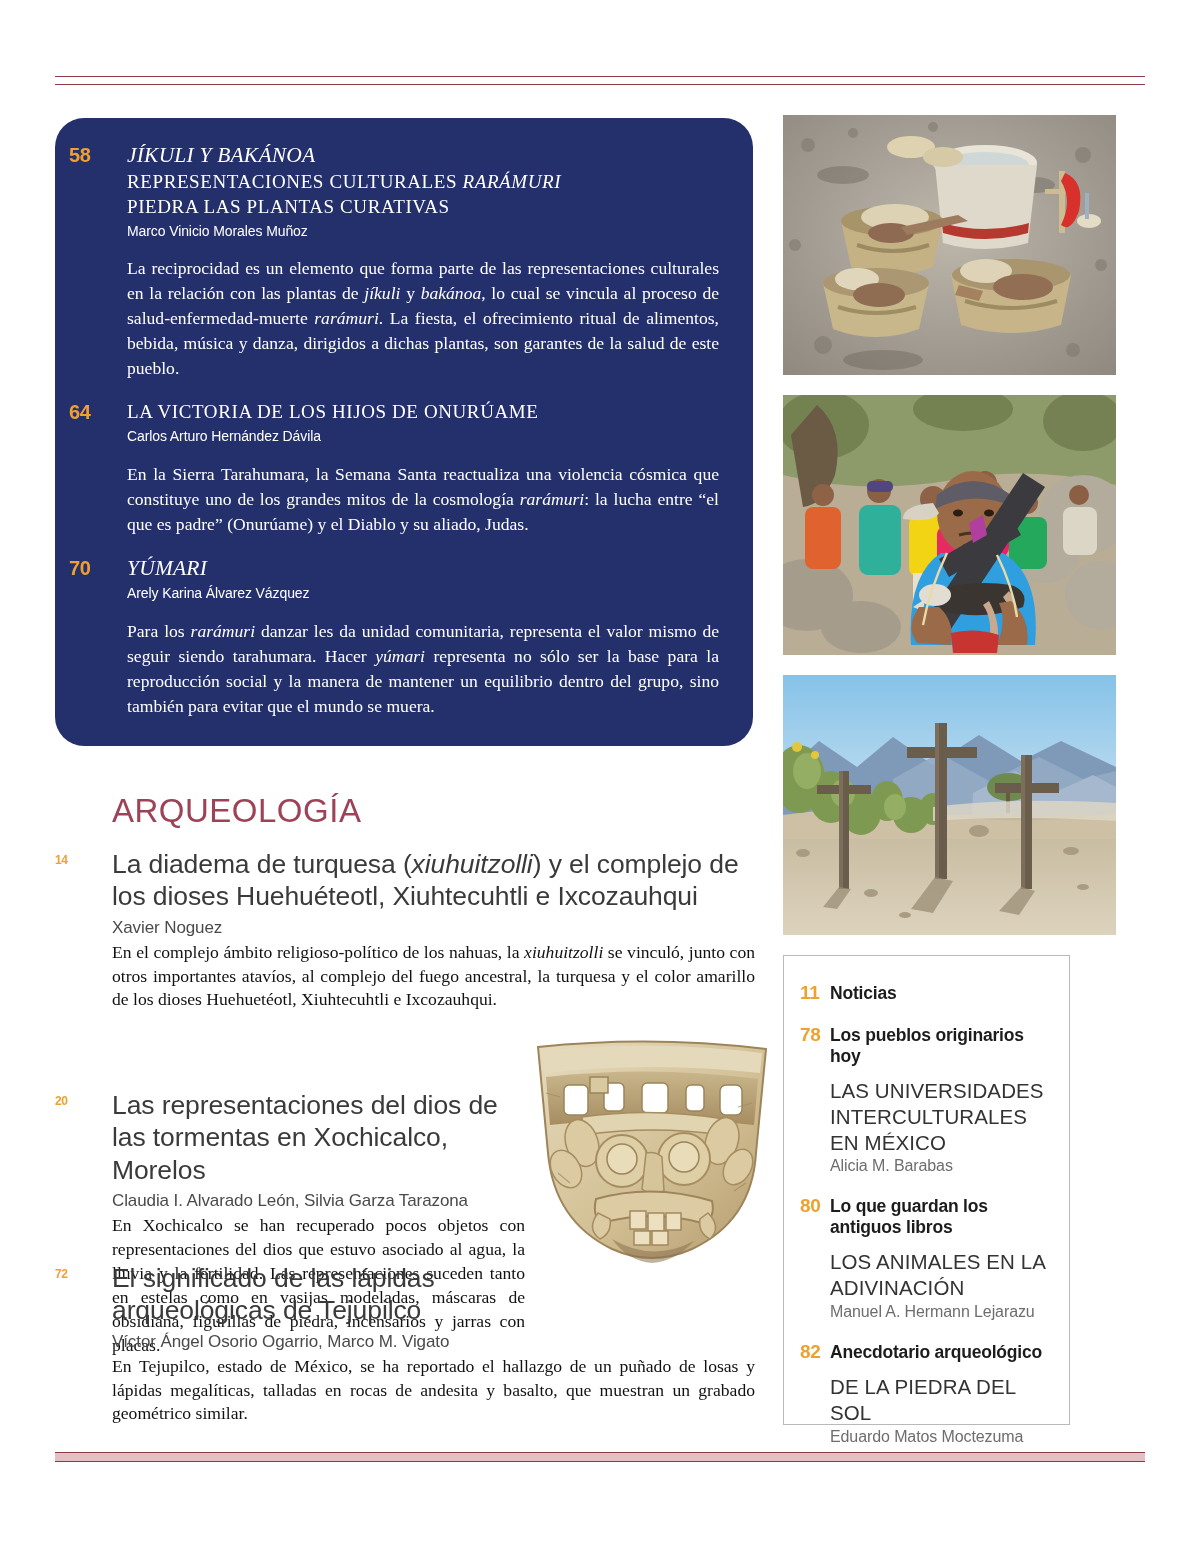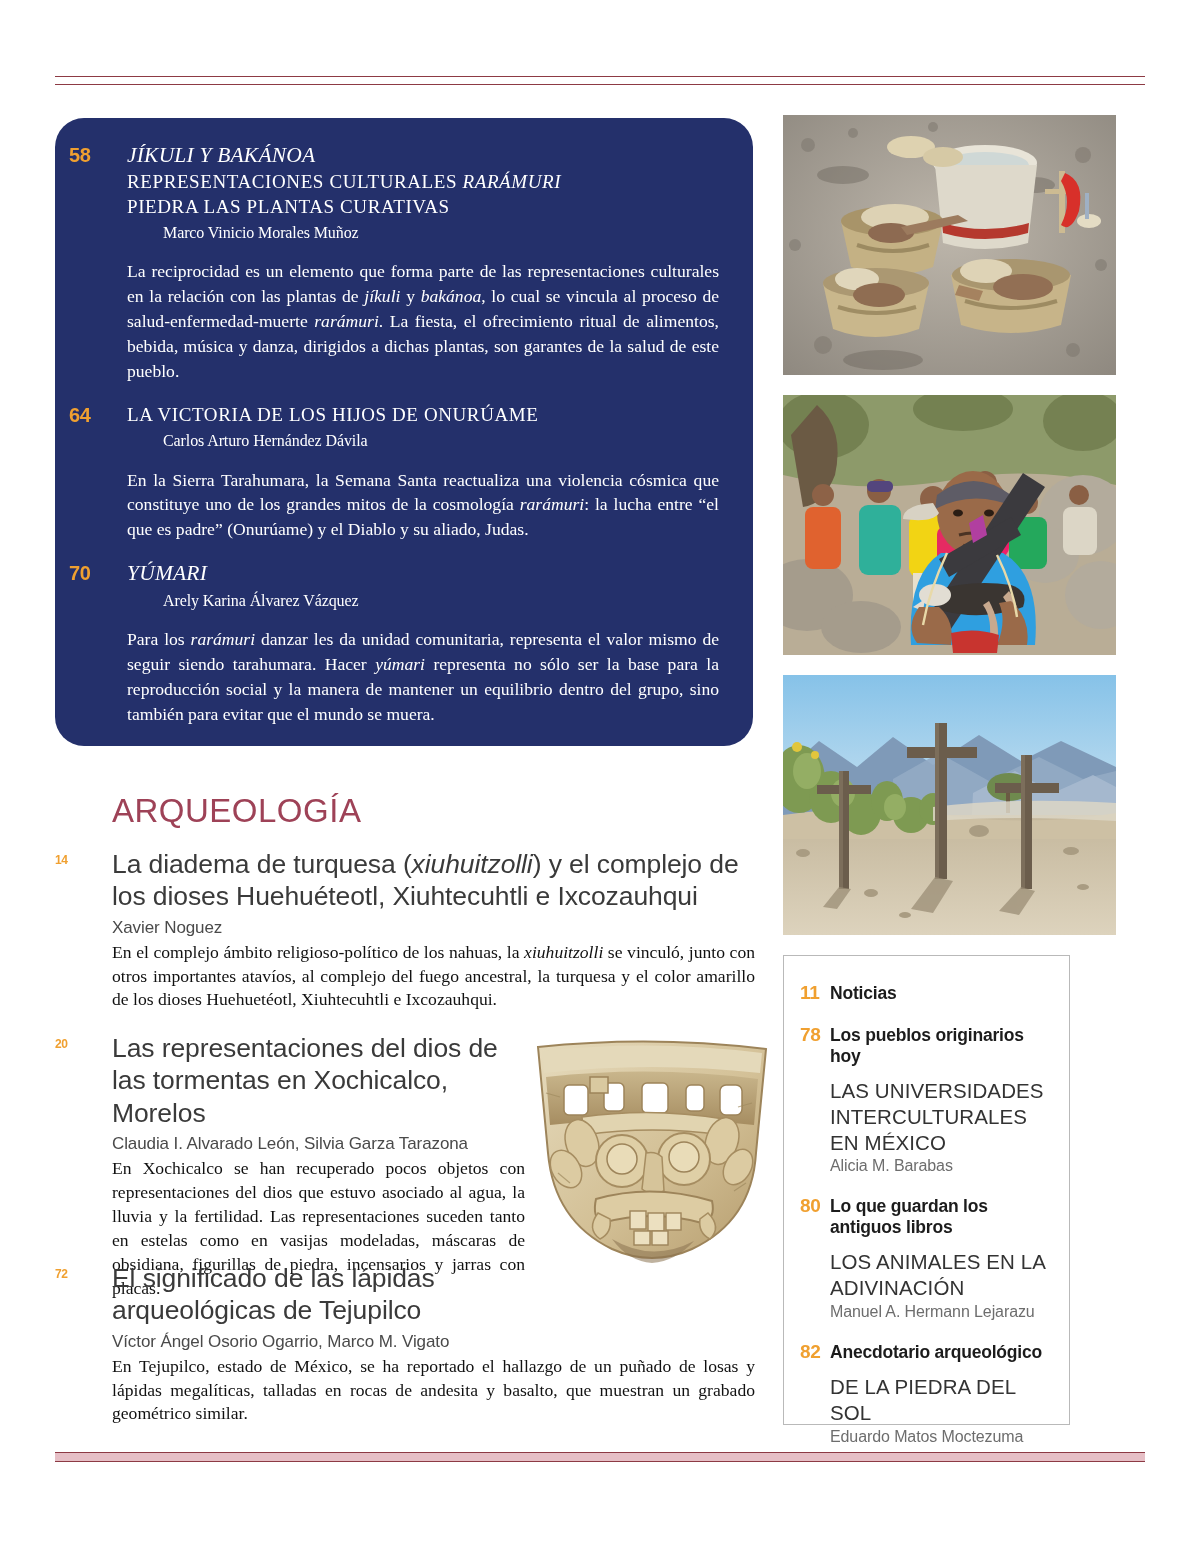--- a/index.html
+++ b/index.html
@@ -77,26 +77,25 @@
     font-family: "Liberation Serif", serif;
     font-size: 19.5px;
     line-height: 1.3;
     letter-spacing: 0.5px;
     font-variant: small-caps;
     text-transform: lowercase;
   }
   .t-smallcaps .lead { font-variant: normal; text-transform: none; }
   .t-smallcaps em { font-style: italic; font-variant: small-caps; }
   .author-blue {
-    font-family: Liberation Serif, serif;
-    font-size: 16px;
+    font-family: Liberation Sans, sans-serif;
+    font-size: 14px;
     line-height: 1.4;
     margin-top: 3px;
     letter-spacing: -0.1px;
-    margin-left: 36px;
   }
   .desc-blue {
     font-family: "Liberation Serif", serif;
     font-size: 17.6px;
     line-height: 1.42;
     margin-top: 15px;
     text-align: justify;
   }
   .desc-blue em { font-style: italic; }
 
@@ -123,21 +122,21 @@
     letter-spacing: 0.5px;
     font-weight: 300;
   }
 
   .arq {
     position: absolute;
     left: 55px;
     width: 700px;
   }
   #arq-1 { top: 848px; }
-  #arq-2 { top: 1032px; width: 470px; }
+  #arq-2 { top: 1089px; width: 470px; }
   #arq-3 { top: 1262px; width: 700px; }
 
   .entry-arq { display: flex; }
   .num-arq {
     color: #f0a030;
     font-weight: bold;
     font-size: 12px;
     width: 57px;
     flex: 0 0 57px;
     padding-top: 5px;

